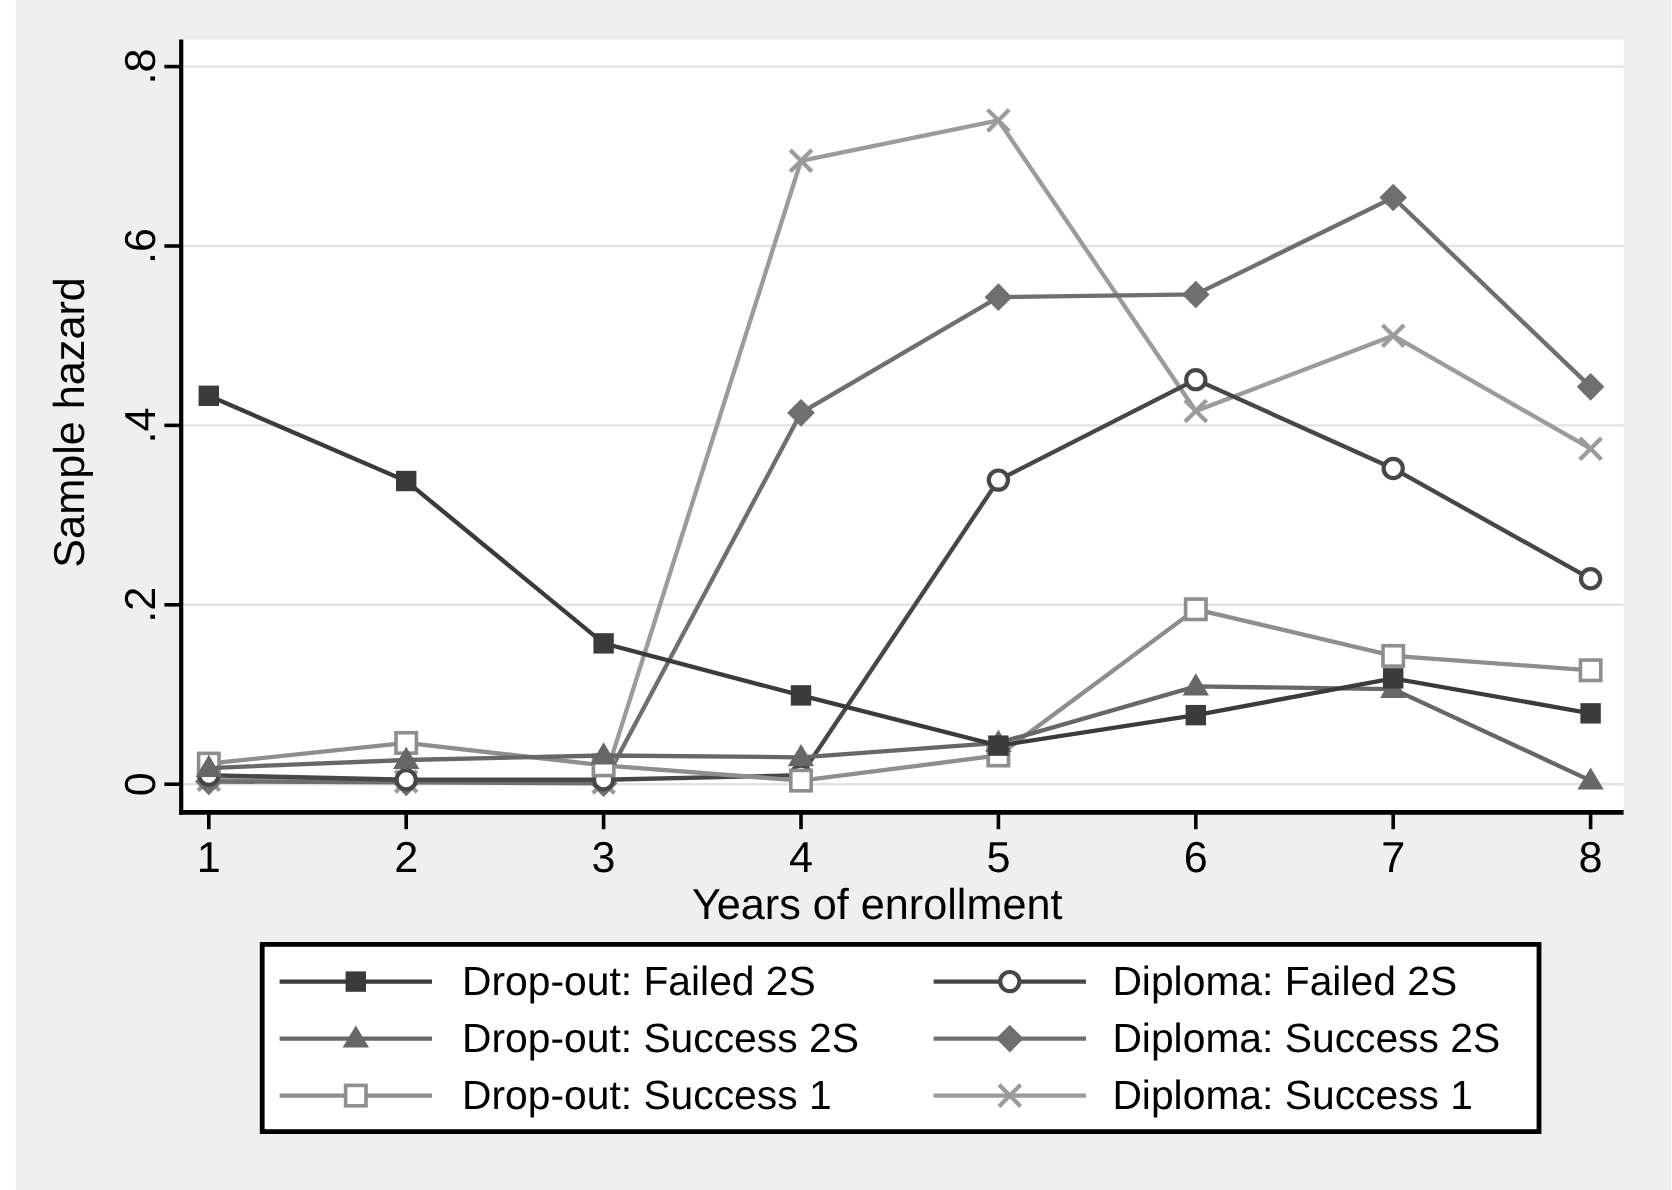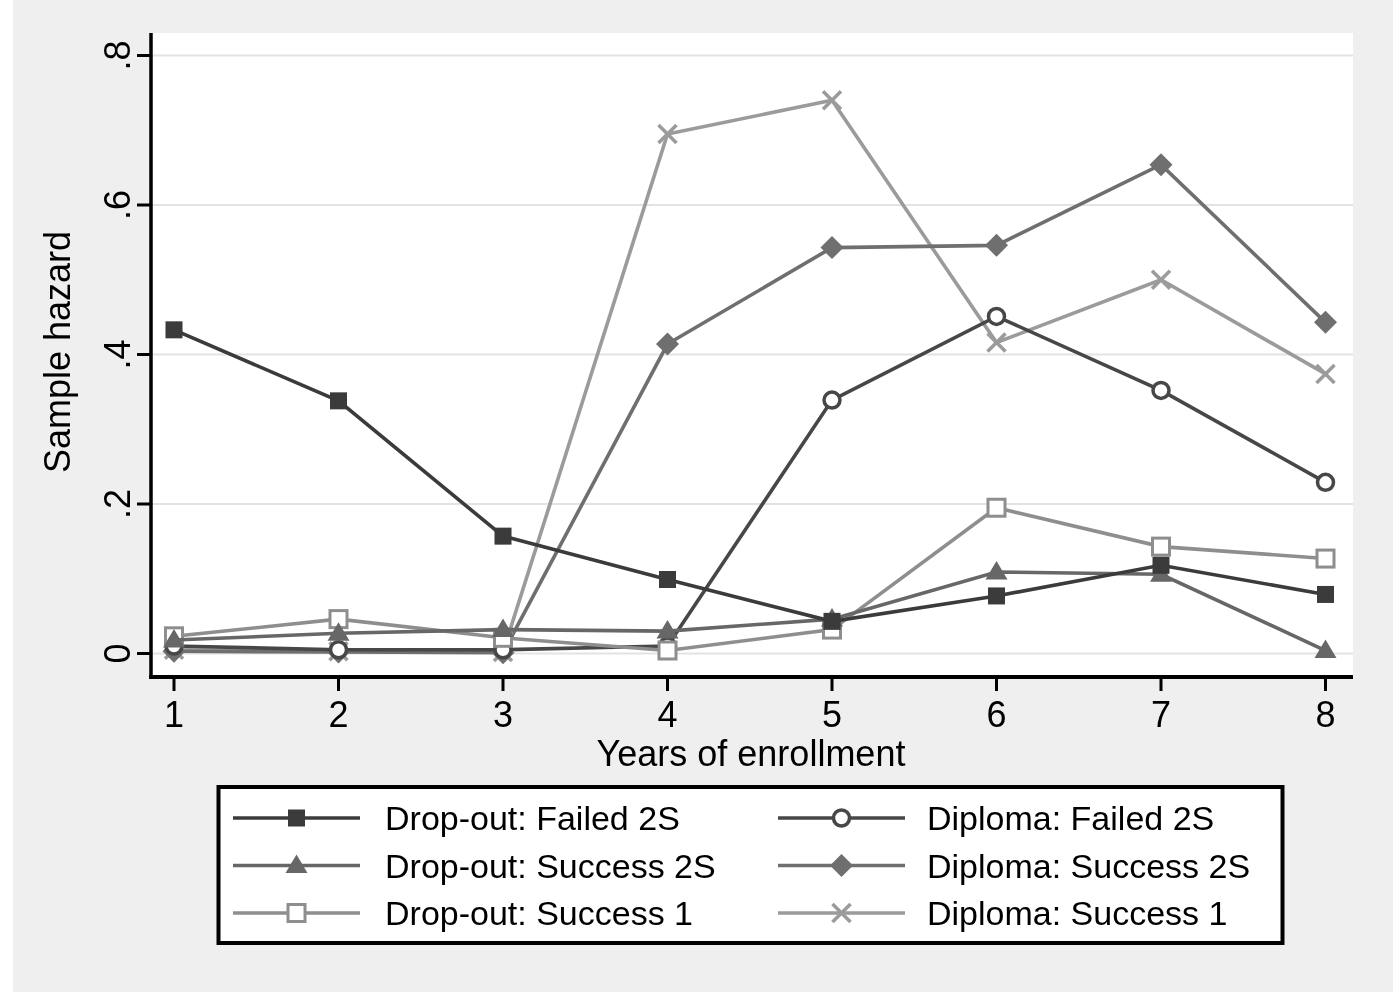--- a/index.html
+++ b/index.html
@@ -15,21 +15,21 @@
     left: 13px; top: 0;
     width: 1380px; height: 992px;
     background: #efefef;
   }
   svg.chart {
     position: absolute;
     left: 0; top: 0;
   }
   .xlabel {
     position: absolute;
-    left: 451px; top: 733px;
+    left: 431px; top: 733px;
     width: 600px;
     text-align: center;
     font-size: 36px;
     color: #000;
   }
   .ylabel {
     position: absolute;
     left: -143px; top: 332px;
     width: 400px;
     height: 40px;

